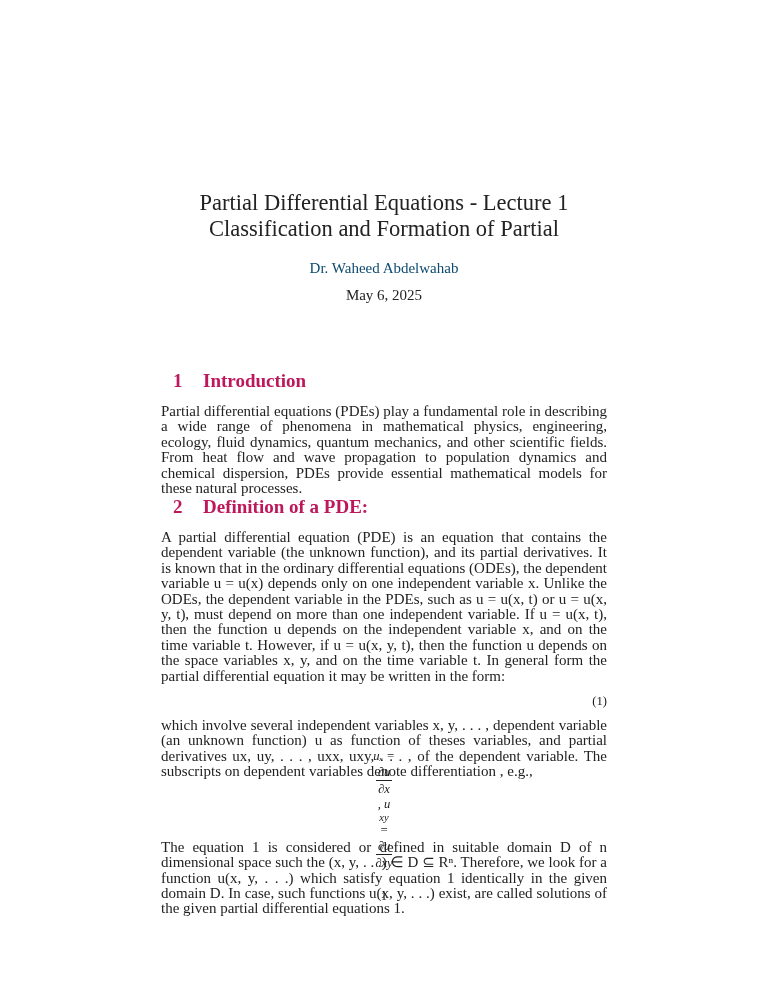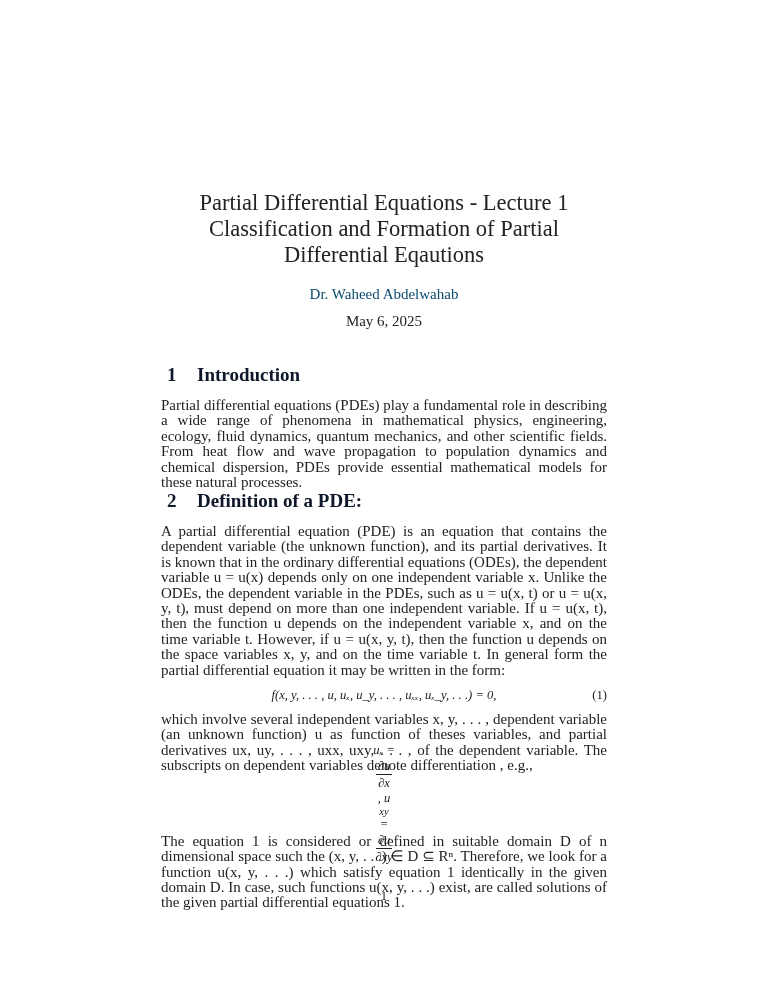--- a/index.html
+++ b/index.html
@@ -4,21 +4,21 @@
 <style>
   html, body { margin: 0; padding: 0; background: #ffffff; }
   body { width: 768px; height: 994px; position: relative; overflow: hidden;
          font-family: "DejaVu Serif", "Liberation Serif", serif; color: #1a1a1a; }
   .page { position: absolute; left: 0; top: 0; width: 768px; height: 994px; background: #fff; }
   .title-block { position: absolute; left: 160px; width: 448px; top: 190px; text-align: center; }
   .title { font-family: "Liberation Serif", serif; font-size: 22.5px; line-height: 26px; font-weight: normal; margin: 0; color: #222; }
   .author { font-family: "Liberation Serif", serif; font-size: 15px; margin-top: 18px; color: #0c4a6e; }
   .date { font-family: "Liberation Serif", serif; font-size: 15px; margin-top: 10px; color: #222; }
   .body-text { position: absolute; left: 161px; width: 446px; }
-  h2 { font-family: "Liberation Serif", serif; font-weight: bold; font-size: 19px; margin: 6px; color: #0f172a; }
+  h2 { font-family: "Liberation Serif", serif; font-weight: bold; font-size: 19px; margin: 12px; color: #be185d; }
   h2 .num { display: inline-block; width: 30px; }
   p { font-family: "Liberation Serif", serif; font-size: 15px; line-height: 15.4px; margin: 0;
       text-align: justify; hyphens: auto; color: #222; }
   .sec1 { top: 358px; }
   .sec1 p { margin-top: 12px; }
   .sec2 { top: 484px; }
   .sec2 p.first { margin-top: 12px; }
   .eq { position: relative; text-align: center; font-family: "Liberation Serif", serif; font-style: italic;
         font-size: 12.6px; height: 34px; line-height: 34px; }
   .eq .eqnum { position: absolute; right: 0; top: 0; font-style: normal; }
@@ -32,37 +32,35 @@
 </style>
 </head>
 <body>
 
 <div class="page">
 
   <div class="title-block">
     <div class="title">
       <div>Partial Differential Equations - Lecture 1</div>
       <div>Classification and Formation of Partial</div>
-      <div>Differential Eqautions</div>
     </div>
     <div class="author">Dr. Waheed Abdelwahab</div>
     <div class="date">May 6, 2025</div>
   </div>
 
   <div class="body-text sec1">
     <h2><span class="num">1</span><span>Introduction</span></h2>
     <p>Partial differential equations (PDEs) play a fundamental role in describing a wide range of phenomena in mathematical physics, engineering, ecology, fluid dynamics, quantum mechanics, and other scientific fields. From heat flow and wave propagation to population dynamics and chemical dispersion, PDEs provide essential mathematical models for these natural processes.</p>
   </div>
 
   <div class="body-text sec2">
     <h2><span class="num">2</span><span>Definition of a PDE:</span></h2>
     <p class="first">A partial differential equation (PDE) is an equation that contains the dependent variable (the unknown function), and its partial derivatives. It is known that in the ordinary differential equations (ODEs), the dependent variable u = u(x) depends only on one independent variable x. Unlike the ODEs, the dependent variable in the PDEs, such as u = u(x, t) or u = u(x, y, t), must depend on more than one independent variable. If u = u(x, t), then the function u depends on the independent variable x, and on the time variable t. However, if u = u(x, y, t), then the function u depends on the space variables x, y, and on the time variable t. In general form the partial differential equation it may be written in the form:</p>
 
     <div class="eq">
-      <span>f(x, y, . . . , u, uₓ, u_y, . . . , uₓₓ, uₓ_y, . . .) = 0,</span>
       <span class="eqnum">(1)</span>
     </div>
 
     <p>which involve several independent variables x, y, . . . , dependent variable (an unknown function) u as function of theses variables, and partial derivatives ux, uy, . . . , uxx, uxy, . . . , of the dependent variable. The subscripts on dependent variables denote differentiation , e.g.,</p>
 
     <div class="eq2">
       <span>uₓ =</span>
       <span class="frac">
         <span class="n">∂u</span>
         <span class="d">∂x</span>

